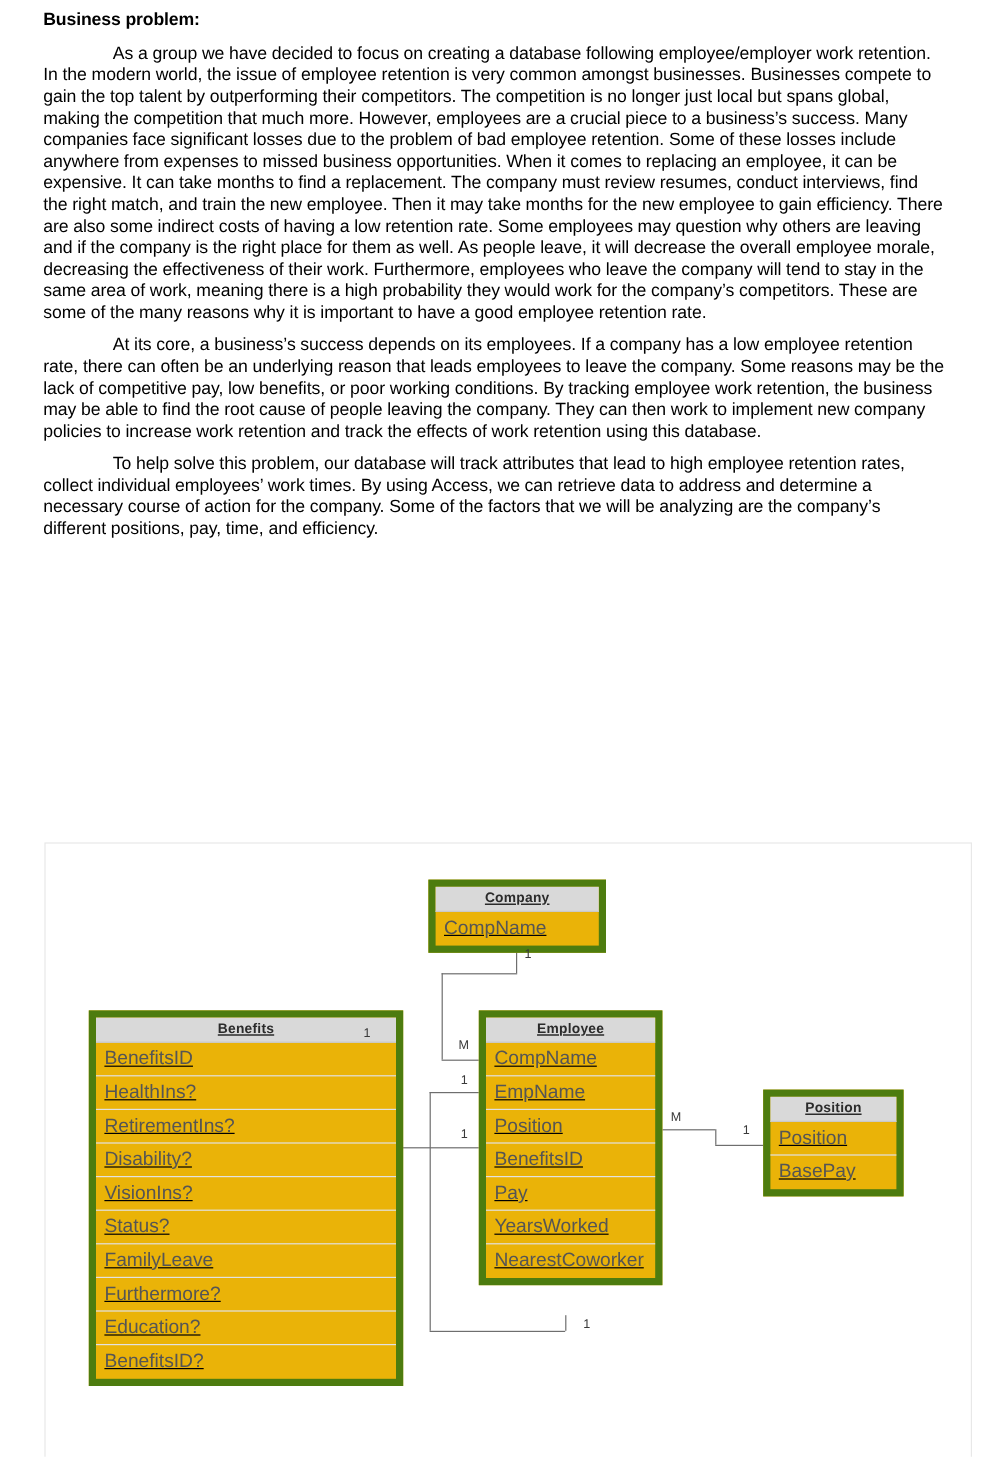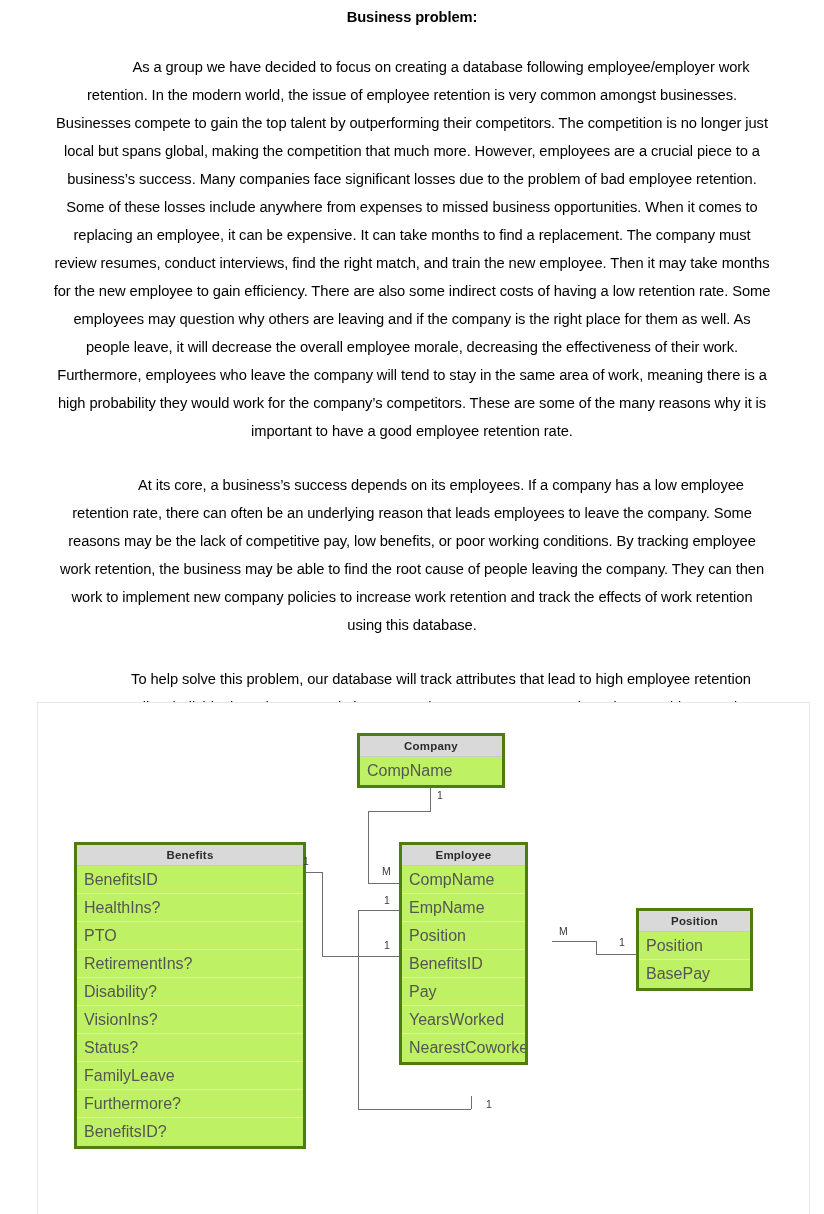--- a/index.html
+++ b/index.html
@@ -14,36 +14,35 @@
     overflow: hidden;
     font-family: "Liberation Sans", sans-serif;
     color: #000000;
   }
 
   .doc {
     position: absolute;
     left: 36px;
     top: 0;
     width: 752px;
-    text-align: center;
   }
 
   .section-heading {
     font-size: 14.7px;
     font-weight: bold;
     line-height: 1.22;
     letter-spacing: -0.1px;
     margin: 0;
     padding-top: 9px;
   }
 
   .para {
     font-size: 14.7px;
-    line-height: 28px;
-    margin: 17px;
+    line-height: 18px;
+    margin: 0;
     padding-top: 9px;
     text-indent: 58px;
     letter-spacing: -0.05px;
     word-spacing: -0.1px;
   }
 
   
   .er-frame {
     position: absolute;
     left: 37px;
@@ -57,23 +56,24 @@
   .er-canvas {
     position: absolute;
     left: 0; top: 0;
     width: 771px;
     height: 558px;
   }
 
   
   .entity {
     position: absolute;
-    border: 3px solid #4d7c0f;
-    background: #bef264;
+    border: 6px solid #4d7c0f;
+    background: #eab308;
     z-index: 3;
+    text-decoration: underline;
   }
   .entity .ent-title {
     background: #d9d9d9;
     color: #2b2b2b;
     font-size: 11.5px;
     font-weight: bold;
     text-align: center;
     border-bottom: 1px solid #c9c9c9;
     line-height: 21px;
     height: 21px;
@@ -158,35 +158,35 @@
     <div class="ln ln-h" style="left:558px; top:251px; width:40px;"></div>
 
     <span class="card" style="left:521px; top:222px;">M</span>
     <span class="card" style="left:581px; top:233px;">1</span>
 
     <div class="entity" style="left:319px; top:30px; width:148px;">
       <div class="ent-title">Company</div>
       <div class="ent-attr">CompName</div>
     </div>
 
-    <div class="entity" style="left:36px; top:139px; width:232px;">
+    <div class="entity" style="left:36px; top:139px; width:262px;">
       <div class="ent-title">Benefits</div>
       <div class="ent-attr">BenefitsID</div>
       <div class="ent-attr">HealthIns?</div>
-      <div class="ent-attr">PTO</div>
       <div class="ent-attr">RetirementIns?</div>
       <div class="ent-attr">Disability?</div>
       <div class="ent-attr">VisionIns?</div>
       <div class="ent-attr">Status?</div>
       <div class="ent-attr">FamilyLeave</div>
       <div class="ent-attr">Furthermore?</div>
+      <div class="ent-attr">Education?</div>
       <div class="ent-attr">BenefitsID?</div>
     </div>
 
-    <div class="entity" style="left:361px; top:139px; width:129px;">
+    <div class="entity" style="left:361px; top:139px; width:153px;">
       <div class="ent-title">Employee</div>
       <div class="ent-attr">CompName</div>
       <div class="ent-attr">EmpName</div>
       <div class="ent-attr">Position</div>
       <div class="ent-attr">BenefitsID</div>
       <div class="ent-attr">Pay</div>
       <div class="ent-attr">YearsWorked</div>
       <div class="ent-attr">NearestCoworker</div>
     </div>
 

